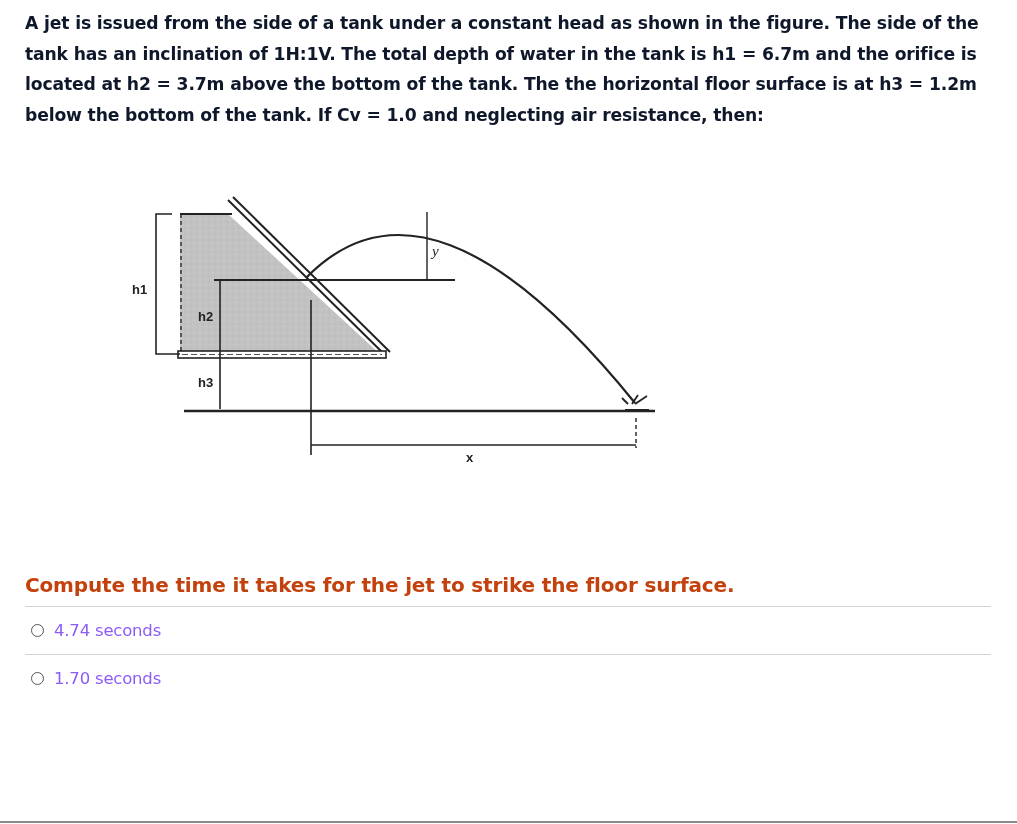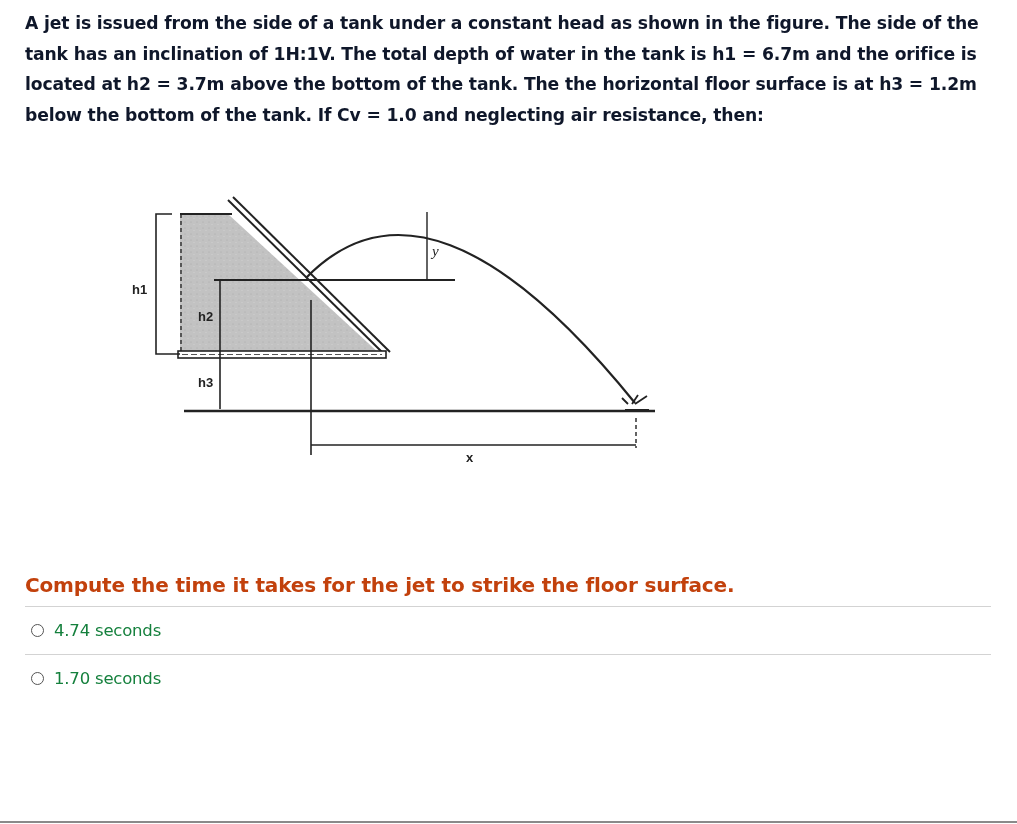--- a/index.html
+++ b/index.html
@@ -25,21 +25,21 @@
     position: absolute; left: 25px; top: 606px; width: 966px;
   }
   .answer-row {
     height: 47px; border-top: 1px solid #d3d3d3; position: relative;
     display: flex; align-items: center; cursor: pointer;
   }
   .radio {
     width: 13px; height: 13px; border: 1.3px solid #555; border-radius: 50%;
     margin-left: 6px; margin-right: 10px; box-sizing: border-box; background: #fff;
   }
-  .answer-label { font-size: 16.5px; color: #15803d; letter-spacing: -0.2px; }
+  .answer-label { font-size: 16.5px; color: #8b5cf6; letter-spacing: -0.2px; }
   .bottom-border {
     position: absolute; left: 0; top: 821px; width: 1017px; height: 2px; background: #8a8a8a;
   }
   .svg-label { font-family: "Liberation Sans", sans-serif; font-weight: bold; font-size: 13px; fill: #222; }
   .svg-label-it { font-family: "Liberation Serif", serif; font-style: italic; font-size: 15px; fill: #222; }
 </style>
 </head>
 <body>
 
 <div class="question-text">A jet is issued from the side of a tank under a constant head as shown in the figure. The side of the tank has an inclination of 1H:1V. The total depth of water in the tank is h1 = 6.7m and the orifice is located at h2 = 3.7m above the bottom of the tank. The the horizontal floor surface is at h3 = 1.2m below the bottom of the tank. If Cv = 1.0 and neglecting air resistance, then:</div>

